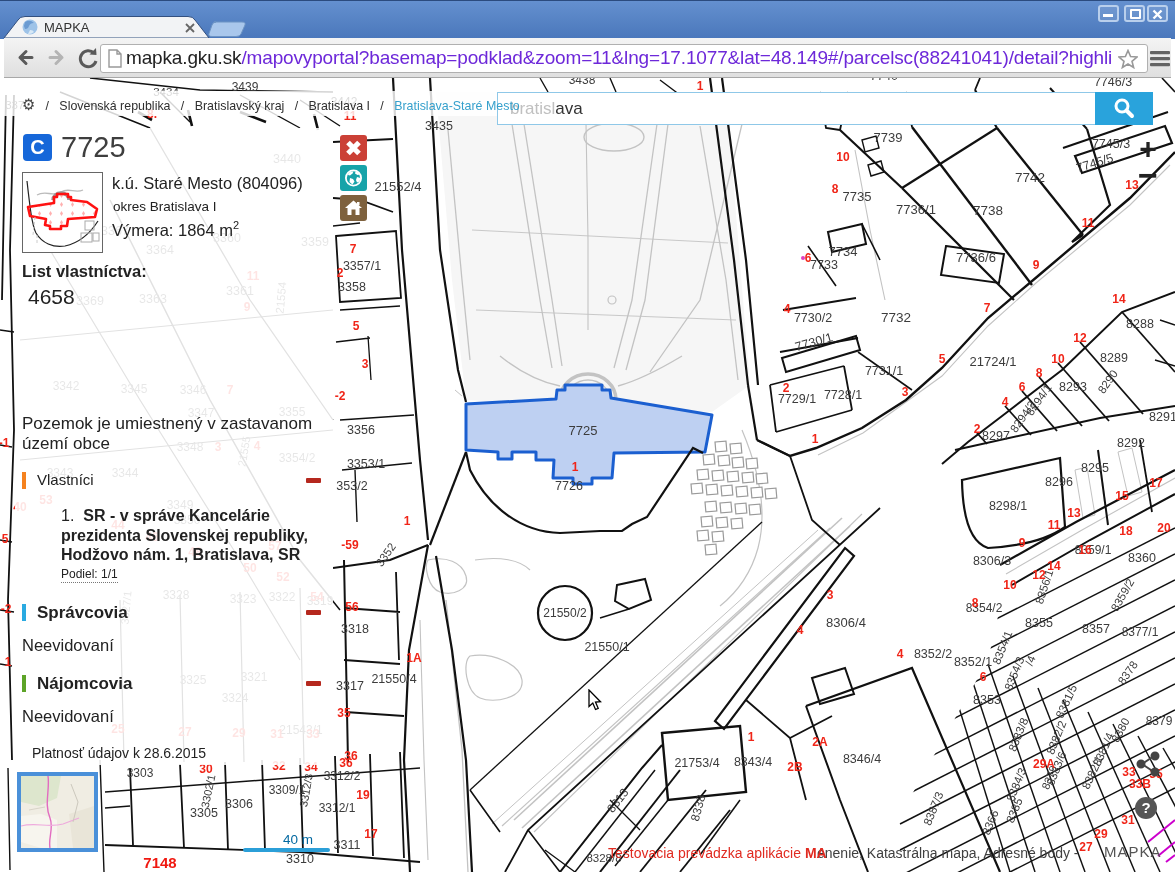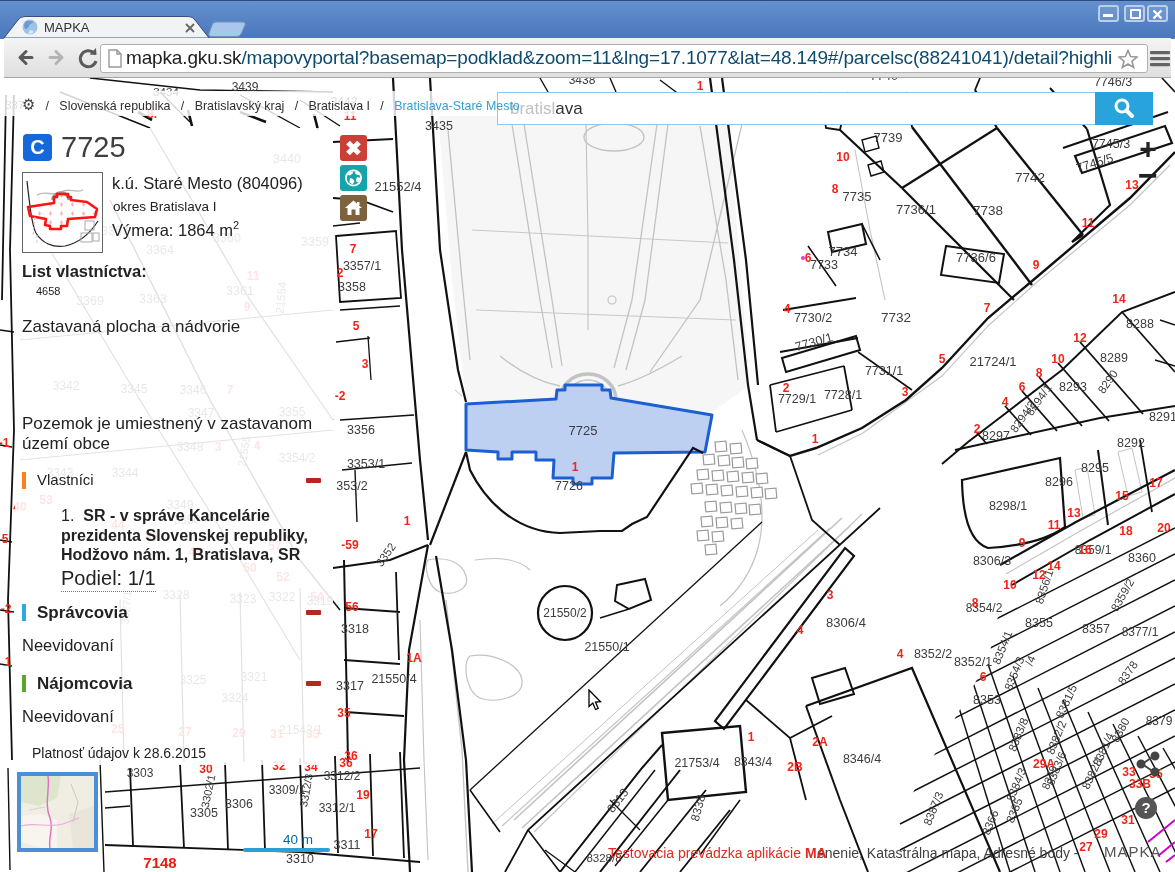--- a/index.html
+++ b/index.html
@@ -4,21 +4,21 @@
 <style>
   html,body{margin:0;padding:0;}
   body{width:1175px;height:872px;overflow:hidden;font-family:"Liberation Sans",sans-serif;}
   #win{position:absolute;left:0;top:0;width:1175px;height:872px;background:#fff;}
   .abs{position:absolute;}
   
   #titlebar{left:0;top:0;width:1175px;height:38px;background:linear-gradient(#6490cf,#4a77bb);border-top:1px solid #2b4b7e;}
   #toolbar{left:4px;top:38px;width:1167px;height:39px;background:linear-gradient(#f4f4f4,#dfdfdf);border-bottom:1px solid #a8a8a8;}
   #urlbar{left:100px;top:44px;width:1046px;height:27px;background:#fff;border:1px solid #b0b0b0;border-radius:3px;}
   #urltext{left:126px;top:47px;width:1010px;height:22px;font-size:19px;color:#222;white-space:nowrap;letter-spacing:-0.15px;}
-  #urltext .g{color:#0c4a6e;}
+  #urltext .g{color:#6d28d9;}
   
   #panel{left:15px;top:128px;width:318px;height:637px;background:rgba(255,255,255,0.88);}
   #cbadge{left:23px;top:134px;width:29px;height:27px;background:#1667d9;border-radius:4px;color:#fff;font-size:20px;font-weight:bold;text-align:center;line-height:27px;}
   #pnum{left:61px;top:131px;font-size:29px;color:#3e3e3e;}
   #thumb{left:22px;top:172px;width:79px;height:79px;background:#fff;border:1.5px solid #666;}
   .pt{color:#222;}
   .bar{width:4px;height:17px;}
   .minus{width:15px;height:5px;background:#b5281e;border-radius:1px;}
 </style>
 </head>
@@ -478,29 +478,28 @@
           <rect x="58" y="60" width="11" height="9"></rect>
           <rect x="70" y="60" width="6" height="8"></rect>
       </g>
       <path d="M12,44 L10,62 M14,62 l0,10" stroke="#ccc" stroke-width="1" stroke-dasharray="3,2" fill="none"></path>
     </svg>
   </div>
   <div class="abs pt" style="left:112px;top:174px;font-size:16.5px">k.ú. Staré Mesto (804096)</div>
   <div class="abs pt" style="left:113px;top:199px;font-size:13.5px">okres Bratislava I</div>
   <div class="abs pt" style="left:112px;top:219px;font-size:16.5px">Výmera: 1864 m<sup style="font-size:11px">2</sup></div>
   <div class="abs pt" style="left:22px;top:262px;font-size:16.5px;font-weight:bold">List vlastníctva:</div>
-  <div class="abs pt" style="left:36px;top:285px;font-size:11px">4658</div>
-  <div class="abs pt" style="left:22px;top:317px;font-size:17px">Zastavaná plocha a nádvorie</div>
+  <div class="abs pt" style="left:28px;top:285px;font-size:21px">4658</div>
   <div class="abs pt" style="left:22px;top:414px;font-size:17px;line-height:20px;width:300px">Pozemok je umiestnený v zastavanom území obce</div>
 
   <div class="abs bar" style="left:22px;top:472px;background:#f5821f"></div>
   <div class="abs pt" style="left:37px;top:471px;font-size:15px;font-weight:normal">Vlastníci</div>
   <div class="abs minus" style="left:306px;top:478px"></div>
   <div class="abs pt" style="left:61px;top:506px;font-size:16px;font-weight:bold;line-height:19.5px;width:263px"><span style="font-weight:normal">1.&nbsp;&nbsp;</span>SR - v správe Kancelárie prezidenta Slovenskej republiky, Hodžovo nám. 1, Bratislava, SR</div>
-  <div class="abs pt" style="left:61px;top:567px;font-size:20px;border-bottom:1px dotted #777;padding-bottom:1px">Podiel: 1/1</div>
+  <div class="abs pt" style="left:61px;top:567px;font-size:12px;border-bottom:1px dotted #777;padding-bottom:1px">Podiel: 1/1</div>
 
   <div class="abs bar" style="left:22px;top:604px;background:#2aaae1"></div>
   <div class="abs pt" style="left:37px;top:603px;font-size:17px;font-weight:bold">Správcovia</div>
   <div class="abs minus" style="left:306px;top:610px"></div>
   <div class="abs pt" style="left:22px;top:636px;font-size:16.5px">Neevidovaní</div>
 
   <div class="abs bar" style="left:22px;top:675px;background:#5da428"></div>
   <div class="abs pt" style="left:37px;top:674px;font-size:17px;font-weight:bold">Nájomcovia</div>
   <div class="abs minus" style="left:306px;top:681px"></div>
   <div class="abs pt" style="left:22px;top:707px;font-size:16.5px">Neevidovaní</div>

